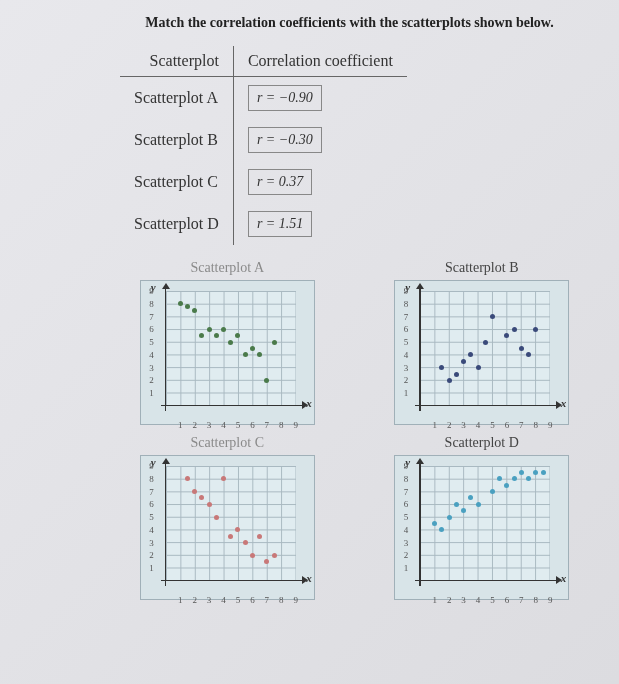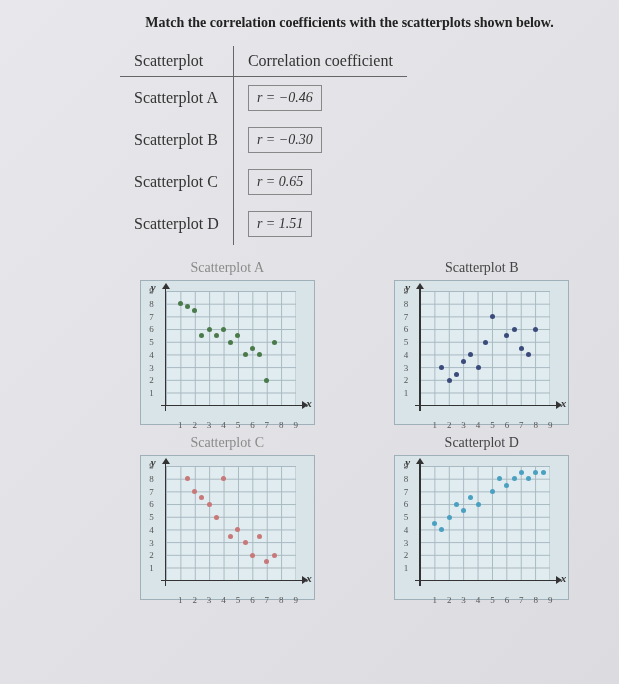--- a/index.html
+++ b/index.html
@@ -28,21 +28,21 @@
       margin-left: 100px;
       margin-bottom: 15px;
     }
     table {
       border-collapse: collapse;
     }
     th {
       font-weight: normal;
       font-size: 16px;
       padding: 6px 14px;
-      text-align: left;
+      text-align: right;
       border-bottom: 1px solid #666;
     }
     th:first-child {
       border-right: 1px solid #666;
     }
     td {
       padding: 8px 14px;
       font-size: 16px;
     }
     td:first-child {
@@ -190,29 +190,29 @@
   <table>
     <thead>
       <tr>
         <th>Scatterplot</th>
         <th>Correlation coefficient</th>
       </tr>
     </thead>
     <tbody id="table-body">
         <tr>
           <td>Scatterplot A</td>
-          <td><span class="coef-box">r = −0.46</span></td>
+          <td><span class="coef-box">r = −0.90</span></td>
         </tr>
         <tr>
           <td>Scatterplot B</td>
           <td><span class="coef-box">r = −0.30</span></td>
         </tr>
         <tr>
           <td>Scatterplot C</td>
-          <td><span class="coef-box">r = 0.65</span></td>
+          <td><span class="coef-box">r = 0.37</span></td>
         </tr>
         <tr>
           <td>Scatterplot D</td>
           <td><span class="coef-box">r = 1.51</span></td>
         </tr>
       </tbody>
   </table>
 </div>
 
 <div class="plots-area">

